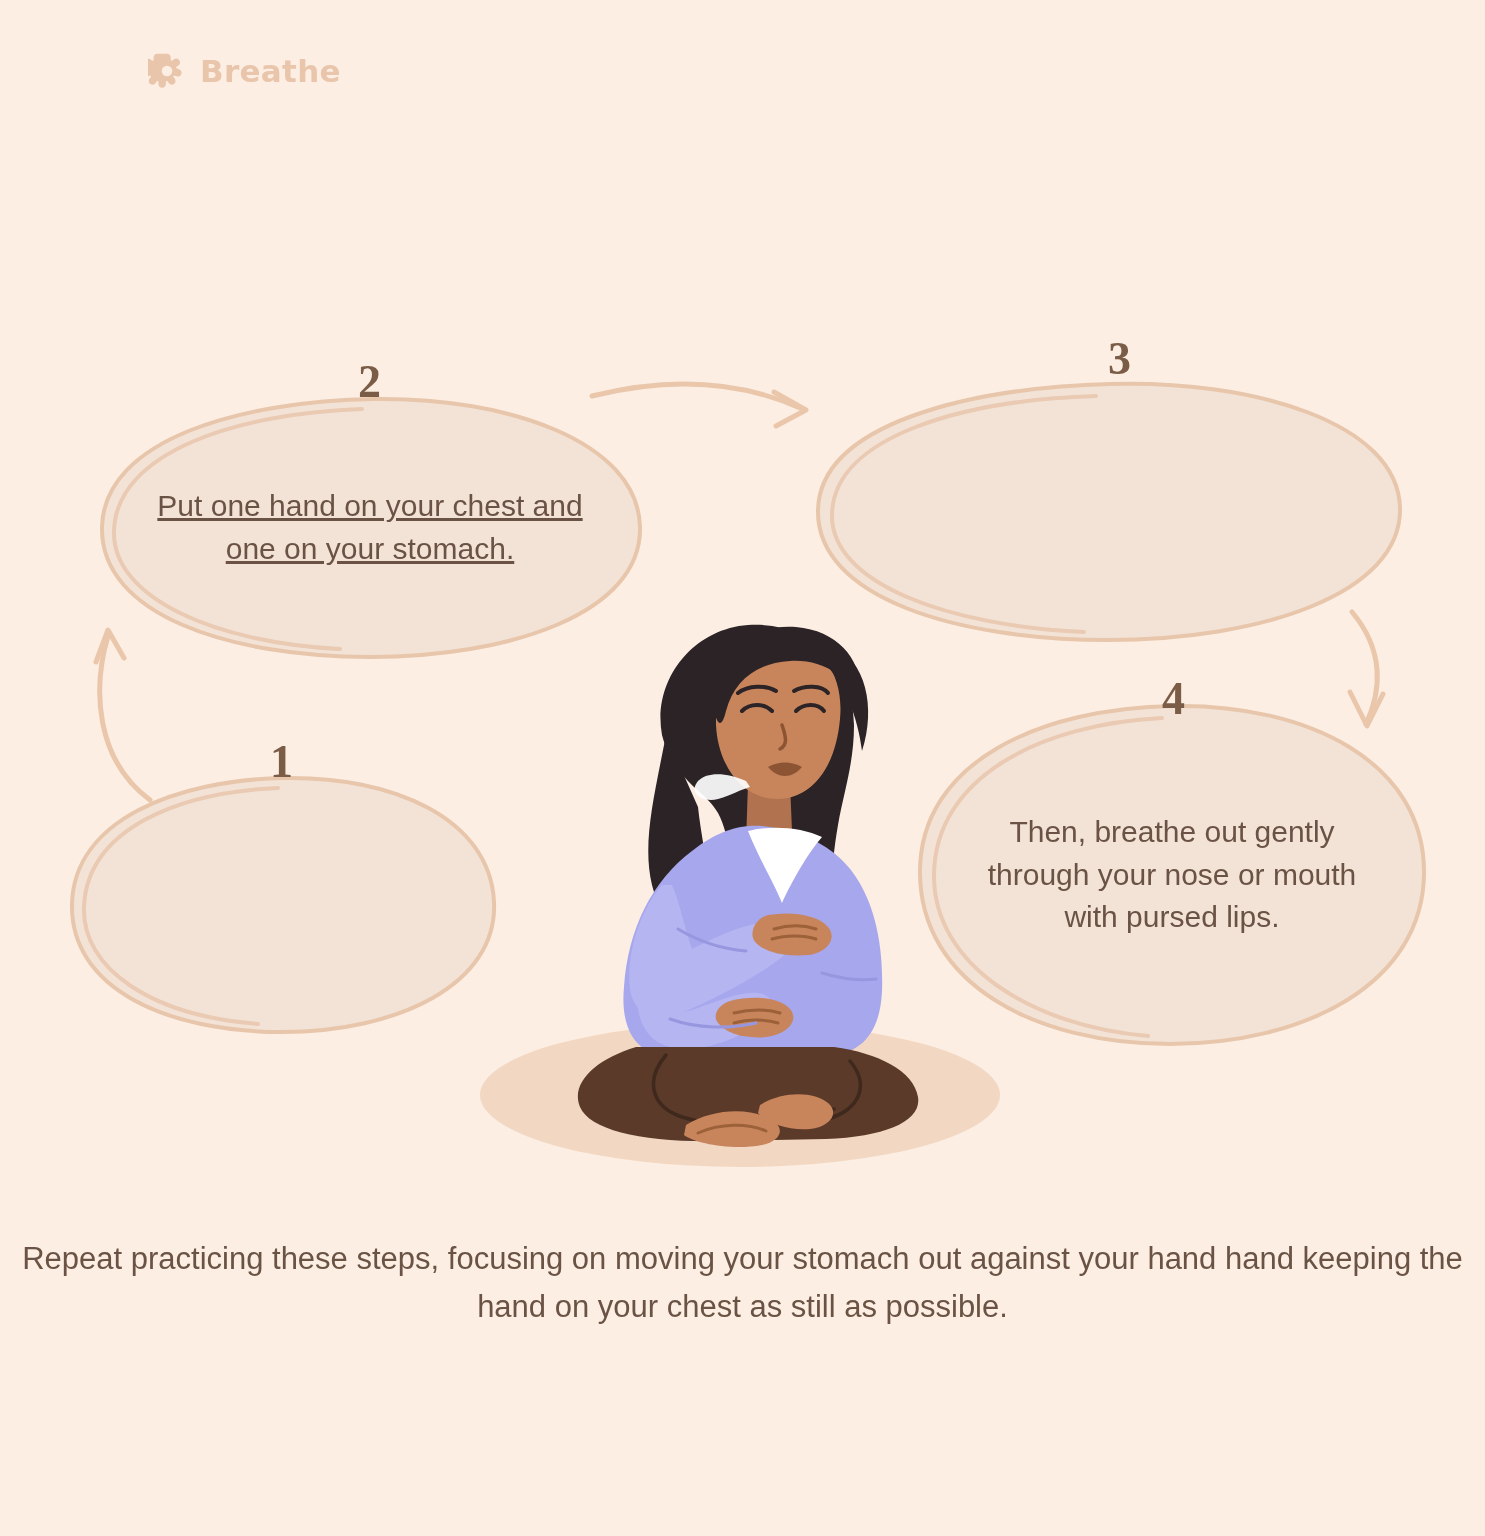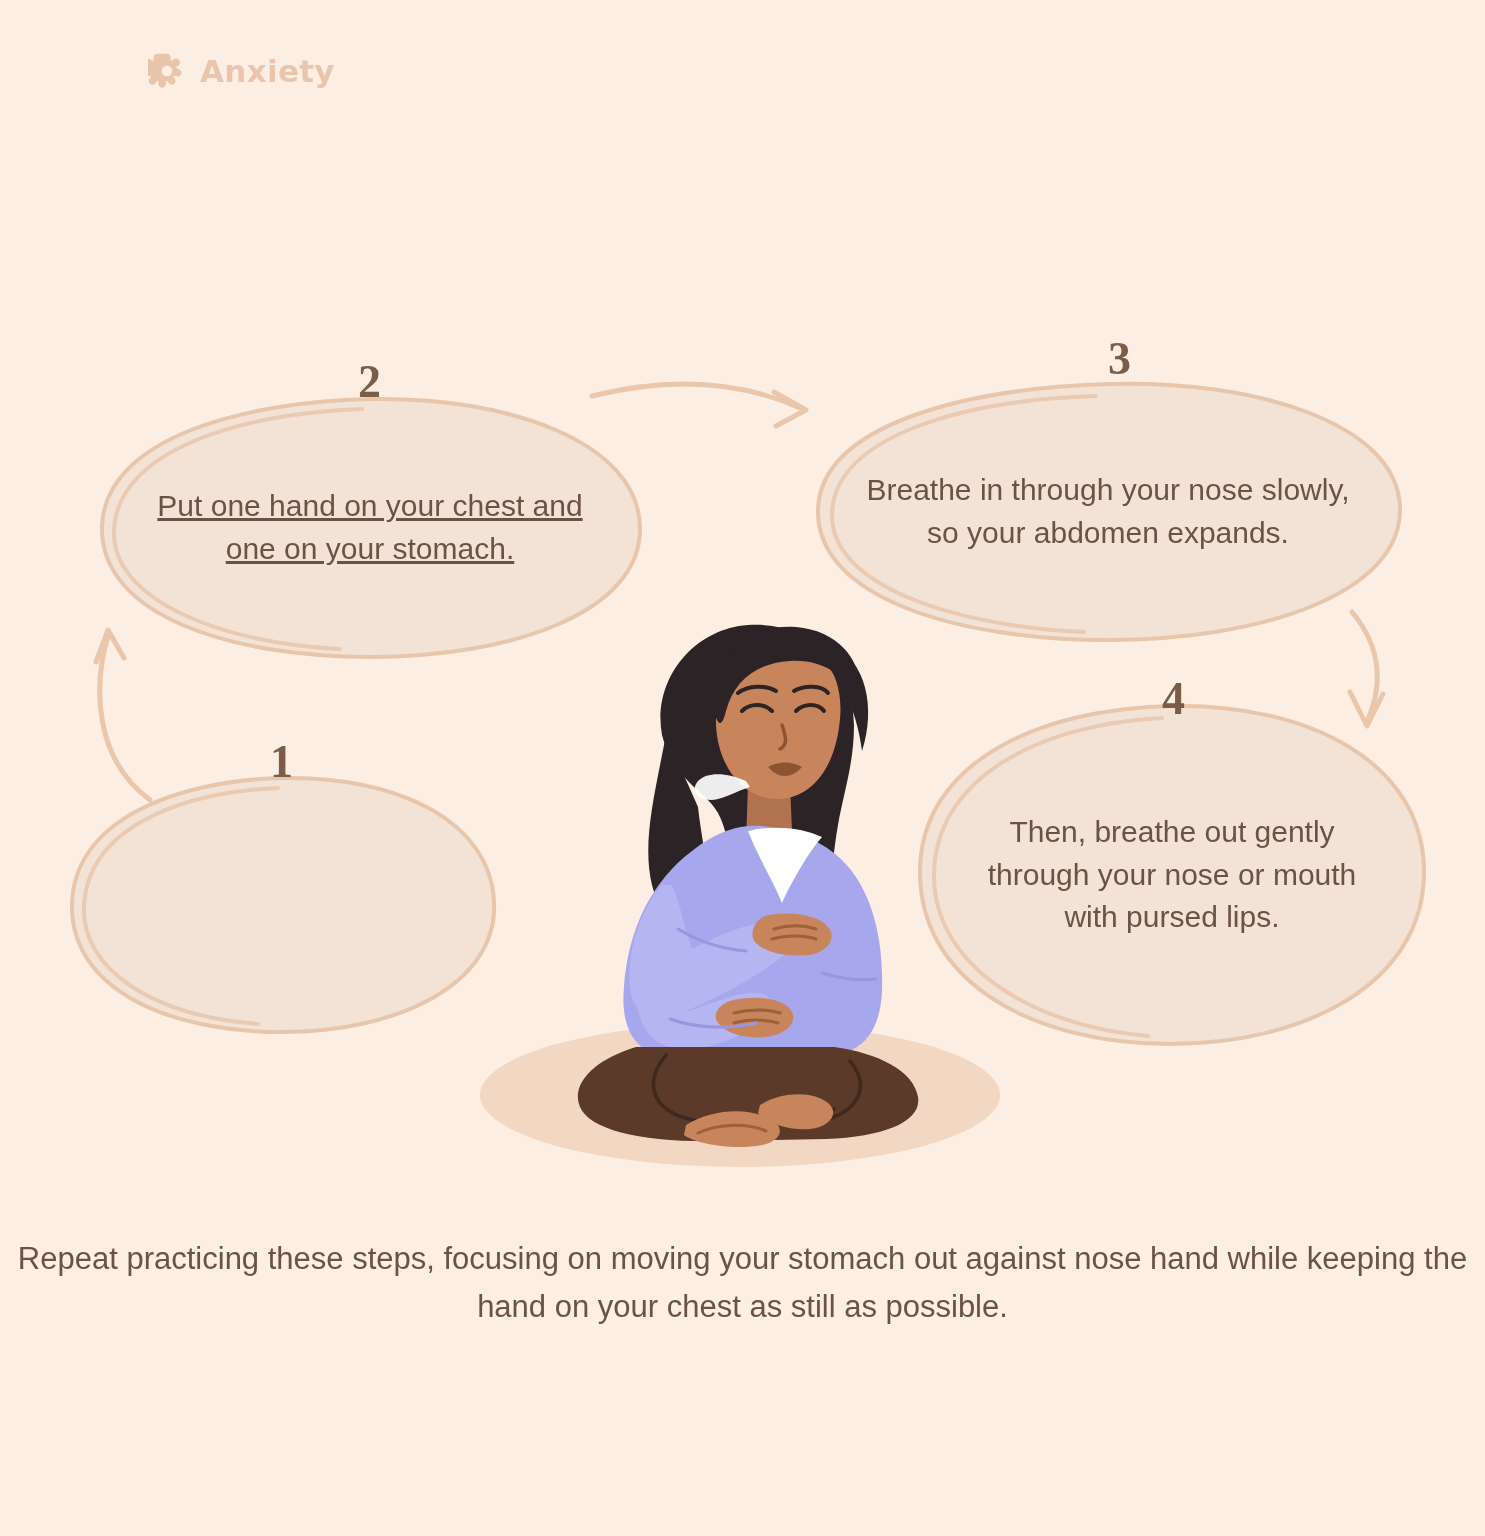--- a/index.html
+++ b/index.html
@@ -144,21 +144,21 @@
 
   <div class="brand">
     <span class="brand-mark">
       <svg class="brand-mark" viewBox="0 0 40 40" xmlns="http://www.w3.org/2000/svg">
         <g fill="#e9c5ab">
           <path d="M20 1.5c2.2 0 4 1.8 4 4v2.3c0 .9 1 1.4 1.7.9l1.9-1.3c1.8-1.2 4.3-.8 5.6 1 1.3 1.8.9 4.3-.9 5.6l-1.9 1.3c-.8.5-.6 1.7.3 2l2.2.7c2.1.7 3.3 3 2.6 5.1-.7 2.1-3 3.3-5.1 2.6l-2.2-.7c-.9-.3-1.7.6-1.2 1.4l1.4 1.9c1.3 1.8.9 4.3-.9 5.6-1.8 1.3-4.3.9-5.6-.9l-1.4-1.9c-.5-.7-1.7-.4-1.7.5v2.3c0 2.2-1.8 4-4 4s-4-1.8-4-4v-2.3c0-.9-1.2-1.2-1.7-.5l-1.4 1.9c-1.3 1.8-3.8 2.2-5.6.9-1.8-1.3-2.2-3.8-.9-5.6l1.4-1.9c.5-.8-.3-1.7-1.2-1.4l-2.2.7c-2.1.7-4.4-.5-5.1-2.6-.7-2.1.5-4.4 2.6-5.1l2.2-.7c.9-.3 1.1-1.5.3-2l-1.9-1.3c-1.8-1.3-2.2-3.8-.9-5.6 1.3-1.8 3.8-2.2 5.6-1l1.9 1.3c.7.5 1.7 0 1.7-.9V5.5c0-2.2 1.8-4 4-4z" transform="translate(0 0) scale(0.98) translate(0.4 0.4)"></path>
         </g>
         <circle cx="20" cy="20" r="5.6" fill="#fceee3"></circle>
       </svg>
     </span>
-    <span class="brand-name">Anxiety</span>
+    <span class="brand-name">Breathe</span>
   </div>
 
 
   <svg class="arrow-layer" viewBox="0 0 1485 1536" xmlns="http://www.w3.org/2000/svg">
     <g fill="none" stroke="#eac7ab" stroke-width="5" stroke-linecap="round" stroke-linejoin="round">
 
       <path d="M150 800 C 96 760, 92 690, 108 636"></path>
       <path d="M96 662 L108 630 L124 658"></path>
 
       <path d="M592 396 C 672 376, 742 382, 800 408"></path>
@@ -184,21 +184,20 @@
     </svg>
     <span class="bubble-text">Put one hand on your chest and one on your stomach.</span>
   </div>
   <div class="step-num" id="num-2">2</div>
 
   <div class="bubble" id="bubble-3">
     <svg class="blob" viewBox="0 0 600 268" preserveAspectRatio="none" xmlns="http://www.w3.org/2000/svg">
       <path d="M302 6 C444 2, 590 44, 592 130 C594 216, 452 262, 300 262 C150 262, 8 220, 10 132 C12 46, 160 10, 302 6 Z" fill="#f3e3d6" stroke="#e8c6ab" stroke-width="4"></path>
       <path d="M288 18 C156 22, 26 58, 24 136 C22 206, 142 248, 276 254" fill="none" stroke="#e8c6ab" stroke-width="4" stroke-linecap="round" opacity="0.85"></path>
     </svg>
-    <span class="bubble-text">Breathe in through your nose slowly, so your abdomen expands.</span>
   </div>
   <div class="step-num" id="num-3">3</div>
 
   <div class="bubble" id="bubble-4">
     <svg class="blob" viewBox="0 0 520 350" preserveAspectRatio="none" xmlns="http://www.w3.org/2000/svg">
       <path d="M262 6 C396 4, 512 62, 512 172 C512 284, 392 344, 258 344 C124 344, 8 284, 8 172 C8 62, 128 8, 262 6 Z" fill="#f3e3d6" stroke="#e8c6ab" stroke-width="4"></path>
       <path d="M250 18 C128 24, 22 78, 22 176 C22 264, 118 326, 236 336" fill="none" stroke="#e8c6ab" stroke-width="4" stroke-linecap="round" opacity="0.85"></path>
     </svg>
     <span class="bubble-text">Then, breathe out gently through your nose or mouth with pursed lips.</span>
   </div>
@@ -253,15 +252,15 @@
       <path d="M256 540 C282 524, 318 522, 340 534 C356 542, 352 556, 332 560 C302 566, 264 558, 254 550 Z" fill="#c8855c"></path>
       <path d="M330 520 C352 506, 384 506, 398 518 C410 528, 400 542, 380 544 C356 546, 334 536, 328 528 Z" fill="#c8855c"></path>
       <path d="M268 548 C290 538, 318 538, 336 546" fill="none" stroke="#9c6139" stroke-width="3" stroke-linecap="round"></path>
 
       <path d="M248 344 C268 356, 292 364, 316 366" fill="none" stroke="#9797df" stroke-width="3" stroke-linecap="round"></path>
       <path d="M392 388 C412 394, 430 396, 446 394" fill="none" stroke="#9797df" stroke-width="3" stroke-linecap="round"></path>
       <path d="M240 434 C268 444, 300 444, 326 438" fill="none" stroke="#9797df" stroke-width="3" stroke-linecap="round"></path>
     </svg>
   </div>
 
-  <div class="footer">Repeat practicing these steps, focusing on moving your stomach out against nose hand while keeping the hand on your chest as still as possible.</div>
+  <div class="footer">Repeat practicing these steps, focusing on moving your stomach out against your hand hand keeping the hand on your chest as still as possible.</div>
 
 </div>
 
 </body></html>

